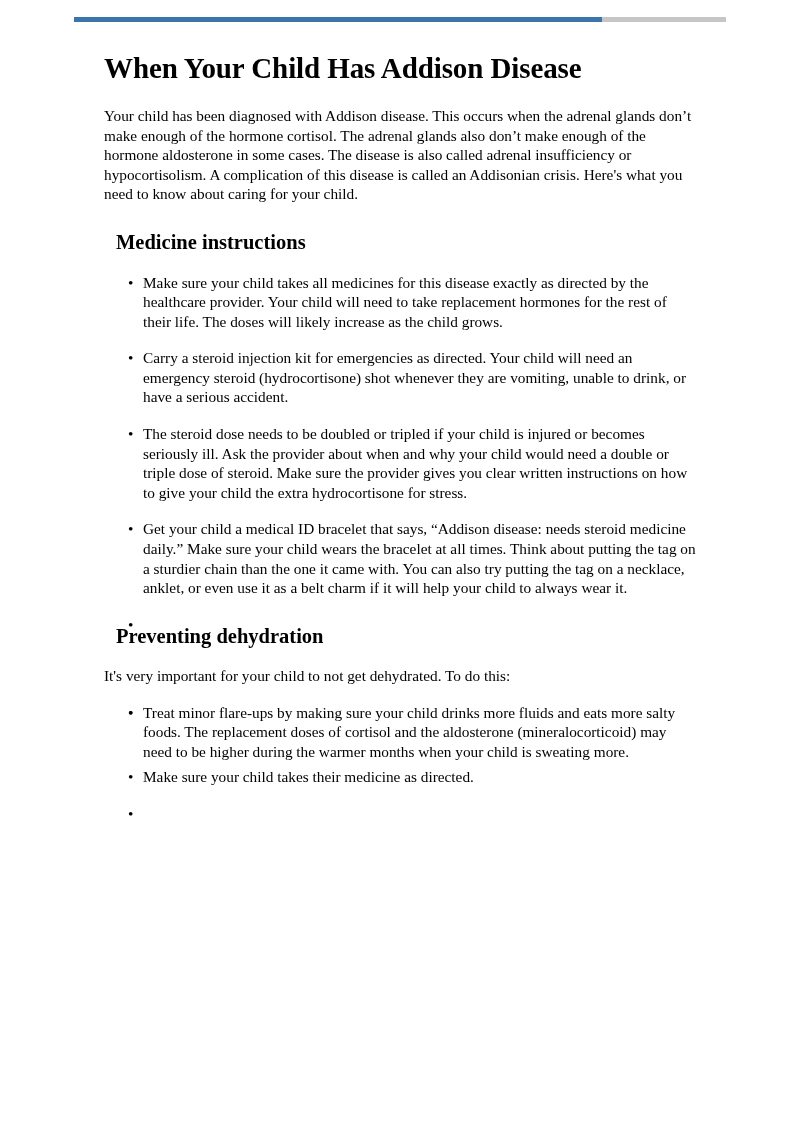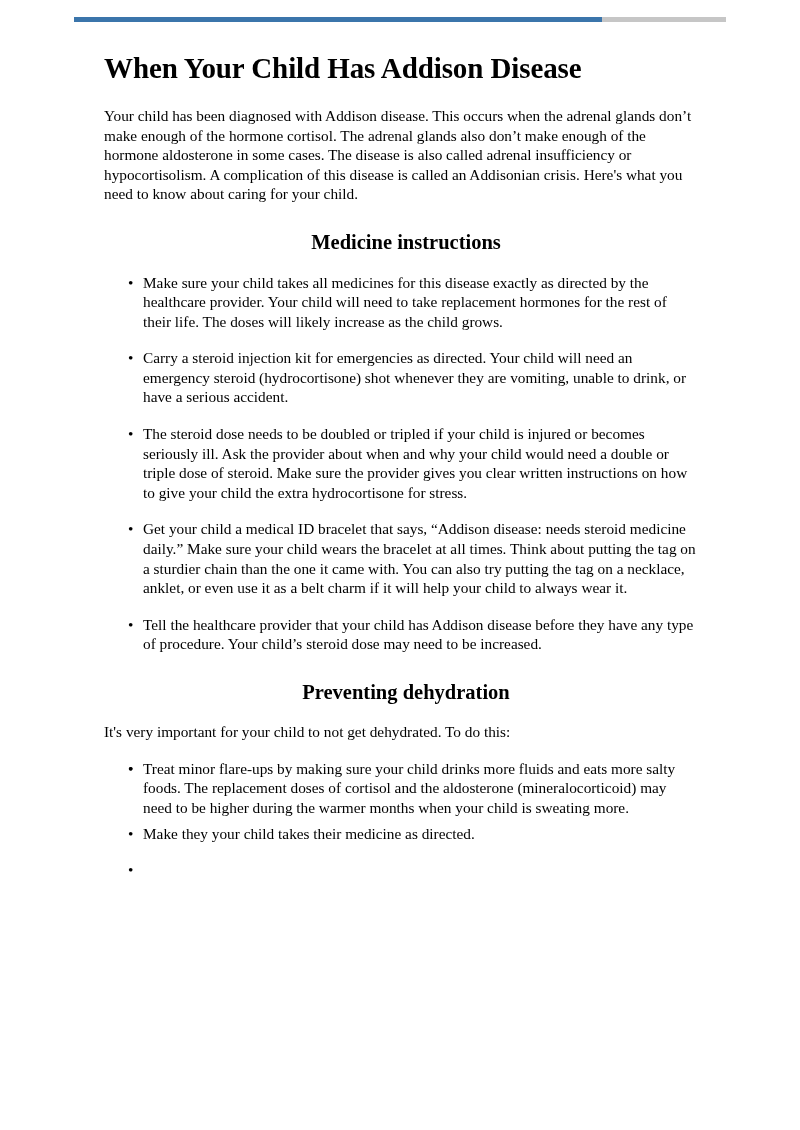--- a/index.html
+++ b/index.html
@@ -53,21 +53,20 @@
     line-height: 1.12;
     margin: 0 0 22px 0;
     letter-spacing: -0.1px;
   }
 
   h2.section-title {
     font-size: 20.5px;
     font-weight: bold;
     line-height: 1.2;
     margin: 26px 0 18px 12px;
-    text-align: center;
   }
 
   p.para {
     font-size: 15.3px;
     line-height: 1.275;
     margin: 0 0 14px 0;
     text-align: left;
   }
 
   ul.bullets {
@@ -127,34 +126,34 @@
     <p class="para">Your child has been diagnosed with Addison disease. This occurs when the adrenal glands don’t make enough of the hormone cortisol. The adrenal glands also don’t make enough of the hormone aldosterone in some cases. The disease is also called adrenal insufficiency or hypocortisolism. A complication of this disease is called an Addisonian crisis. Here's what you need to know about caring for your child.</p>
 
     <div id="sections-root">
         <div class="block">
           <h2 class="section-title">Medicine instructions</h2>
           <ul class="bullets">
             <li><span class="dot">•</span><span>Make sure your child takes all medicines for this disease exactly as directed by the healthcare provider. Your child will need to take replacement hormones for the rest of their life. The doses will likely increase as the child grows.</span></li>
             <li><span class="dot">•</span><span>Carry a steroid injection kit for emergencies as directed. Your child will need an emergency steroid (hydrocortisone) shot whenever they are vomiting, unable to drink, or have a serious accident.</span></li>
             <li><span class="dot">•</span><span>The steroid dose needs to be doubled or tripled if your child is injured or becomes seriously ill. Ask the provider about when and why your child would need a double or triple dose of steroid. Make sure the provider gives you clear written instructions on how to give your child the extra hydrocortisone for stress.</span></li>
             <li><span class="dot">•</span><span>Get your child a medical ID bracelet that says, “Addison disease: needs steroid medicine daily.” Make sure your child wears the bracelet at all times. Think about putting the tag on a sturdier chain than the one it came with. You can also try putting the tag on a necklace, anklet, or even use it as a belt charm if it will help your child to always wear it.</span></li>
-            <li><span class="dot">•</span><span>Tell the healthcare provider that your child has Addison disease before they have any type of procedure. Your child’s steroid dose may need to be increased.</span></li>
+            <li><span class="dot">•</span></li>
           </ul>
         </div>
         <div class="block">
           <h2 class="section-title">Preventing dehydration</h2>
           <p class="para after-heading-para">It's very important for your child to not get dehydrated. To do this:</p>
           <ul class="bullets">
             <li><span class="dot">•</span></li>
             <li><span class="dot">•</span><span>Treat minor flare-ups by making sure your child drinks more fluids and eats more salty foods. The replacement doses of cortisol and the aldosterone (mineralocorticoid) may need to be higher during the warmer months when your child is sweating more.</span></li>
           </ul>
         </div>
         <div class="block">
           <ul class="bullets">
-            <li><span class="dot">•</span><span>Make they your child takes their medicine as directed.</span></li>
+            <li><span class="dot">•</span><span>Make sure your child takes their medicine as directed.</span></li>
             <li><span class="dot">•</span></li>
           </ul>
         </div>
       </div>
 
   </div>
 
   <div class="footer" style="color: rgb(138, 138, 138);">
     <span>© Krames</span>
     <span>Page 1 of 2</span>

